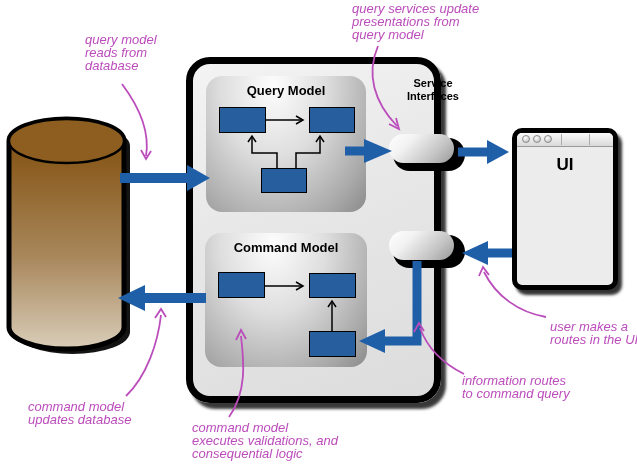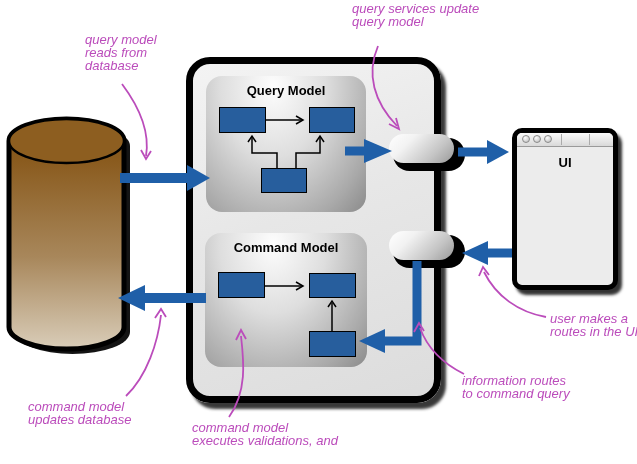--- a/index.html
+++ b/index.html
@@ -57,21 +57,21 @@
     border-bottom:1px solid #9a9a9a;border-radius:5px 5px 0 0;
   }
   .win-dot{
     position:absolute;top:2px;width:8px;height:8px;border-radius:50%;
     background:radial-gradient(circle at 35% 30%,#fff,#b9b9b9);
     border:1px solid #8a8a8a;box-sizing:border-box;
   }
   .bar-div{position:absolute;top:1px;bottom:1px;width:1px;background:#ababab;}
   #ui-label{
     position:absolute;left:0;right:0;top:22px;text-align:center;
-    font-size:13px;font-weight:bold;color:#000;
+    font-size:17px;font-weight:bold;color:#000;
   }
   
   .ann{
     z-index:8;color:#bb4cbb;font-size:13px;line-height:13px;font-style:italic;
   }
   .ann div{white-space:nowrap;}
   #arrows{position:absolute;left:0;top:0;z-index:7;pointer-events:none;}
   #cylinder-svg{position:absolute;left:0;top:0;z-index:1;}
 </style>
 </head>
@@ -102,20 +102,24 @@
   <div class="abs bluebox" style="left:309px;top:107px;width:46px;height:26px"></div>
   <div class="abs bluebox" style="left:261px;top:168px;width:46px;height:25px"></div>
 
   <div id="command-panel" class="abs panel">
     <div class="panel-title">Command Model</div>
   </div>
   <div class="abs bluebox" style="left:218px;top:272px;width:47px;height:26px"></div>
   <div class="abs bluebox" style="left:309px;top:273px;width:47px;height:25px"></div>
   <div class="abs bluebox" style="left:309px;top:331px;width:47px;height:26px"></div>
 
+  <div id="si-label" class="abs">
+    <div>Service</div>
+    <div>Interfaces</div>
+  </div>
 
   <div id="container-border" class="abs"></div>
 
   <div class="abs pill-shadow" style="left:393px;top:138px;width:72px;height:33px"></div>
   <div class="abs pill-face" style="left:389px;top:134px;width:65px;height:29px"></div>
   <div class="abs pill-shadow" style="left:393px;top:235px;width:72px;height:33px"></div>
   <div class="abs pill-face" style="left:389px;top:231px;width:65px;height:29px"></div>
 
   <div id="ui-window" class="abs">
     <div id="ui-titlebar">
@@ -202,32 +206,34 @@
     </g>
   </svg>
 
   <div class="abs ann" style="left:85px;top:33px">
     <div>query model</div>
     <div>reads from</div>
     <div>database</div>
   </div>
   <div class="abs ann" style="left:352px;top:2px">
     <div>query services update</div>
+    <div>presentations from</div>
     <div>query model</div>
   </div>
-  <div class="abs ann" style="left:550px;top:312px">
+  <div class="abs ann" style="left:550px;top:320px">
     <div>user makes a</div>
     <div>routes in the UI</div>
   </div>
   <div class="abs ann" style="left:462px;top:374px">
     <div>information routes</div>
     <div>to command query</div>
   </div>
   <div class="abs ann" style="left:192px;top:421px">
     <div>command model</div>
     <div>executes validations, and</div>
+    <div>consequential logic</div>
   </div>
   <div class="abs ann" style="left:28px;top:400px">
     <div>command model</div>
     <div>updates database</div>
   </div>
 
 </div>
 
 </body></html>

